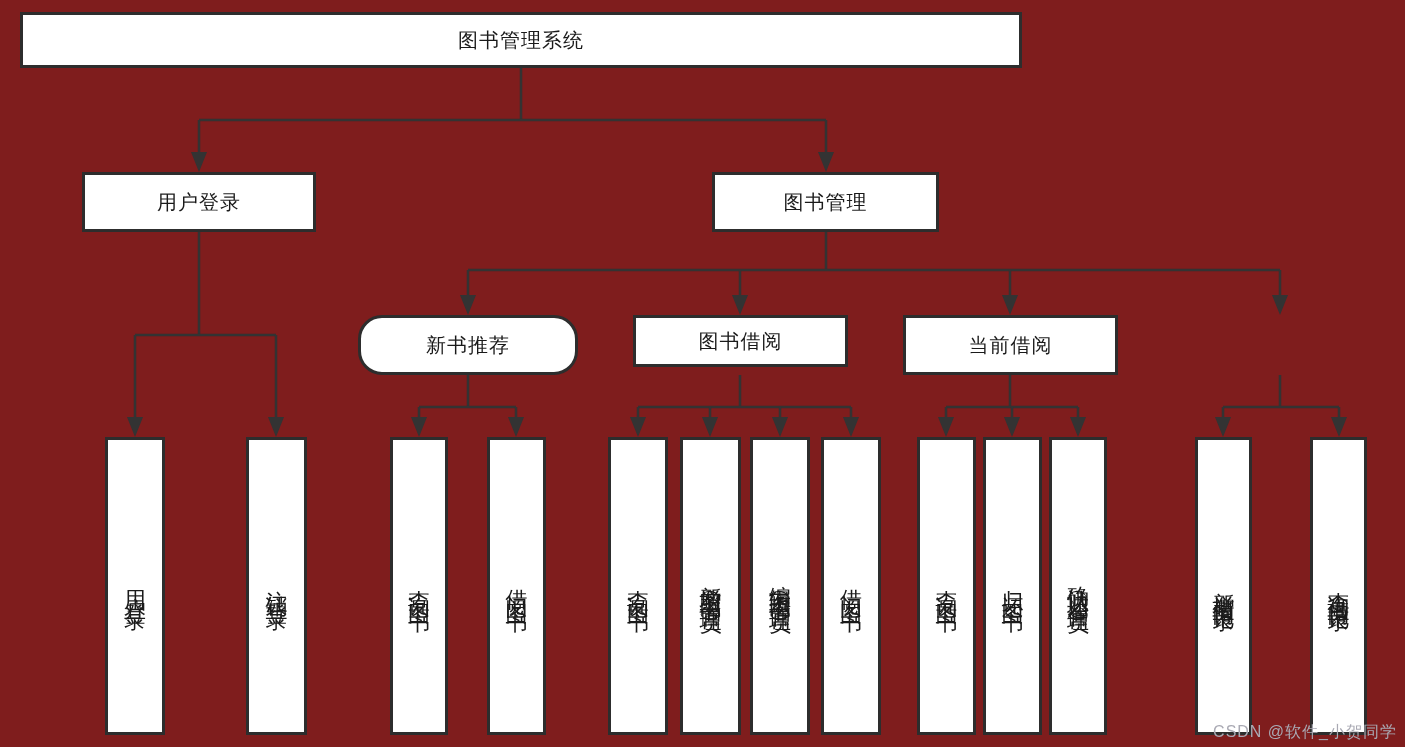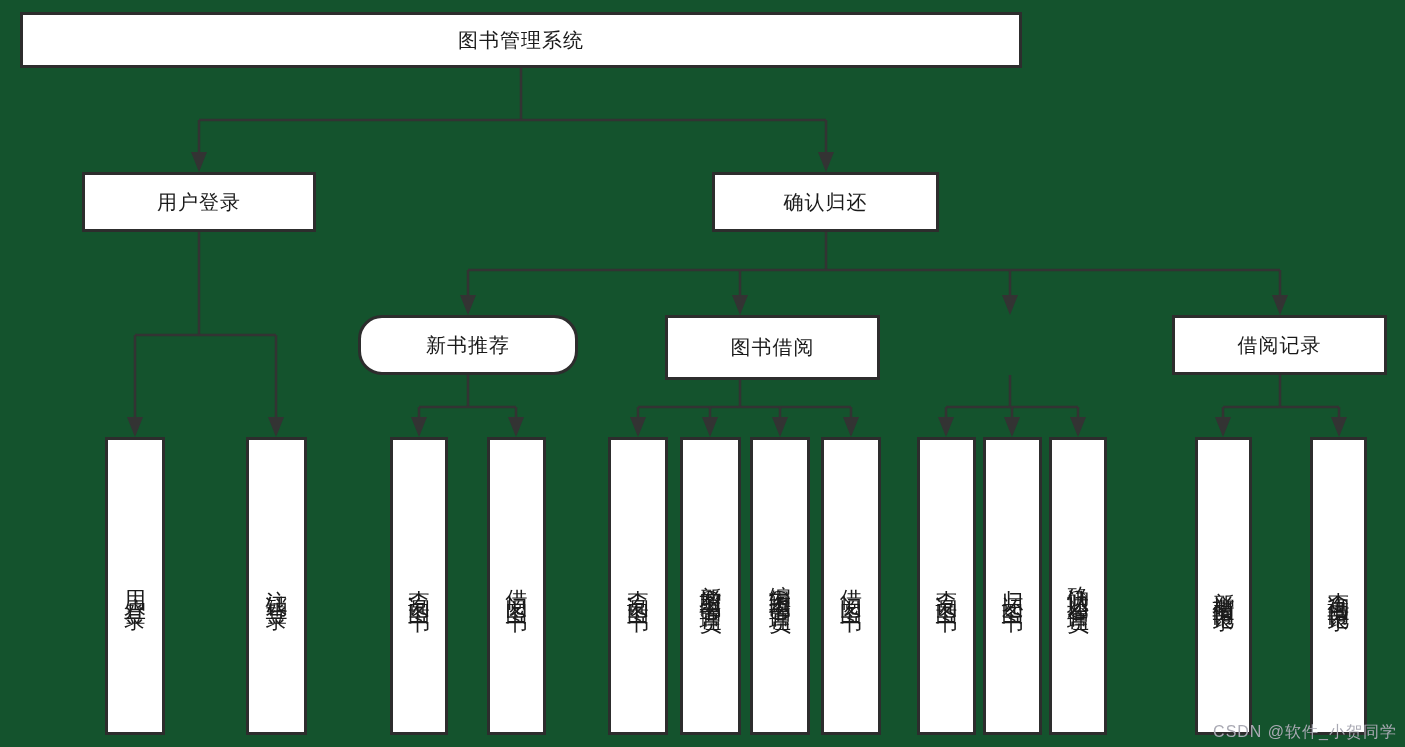--- a/index.html
+++ b/index.html
@@ -5,21 +5,21 @@
   html, body {
     margin: 0;
     padding: 0;
     background: #ffffff;
     font-family: "Liberation Sans", sans-serif;
   }
   .canvas {
     position: relative;
     width: 1405px;
     height: 747px;
-    background: #14532d;
+    background: #7f1d1d;
     overflow: hidden;
   }
   svg.connectors {
     position: absolute;
     left: 0;
     top: 0;
     width: 1405px;
     height: 747px;
     pointer-events: none;
   }
@@ -145,31 +145,31 @@
   </svg>
 
   <div class="node" style="left:20px; top:12px; width:1002px; height:56px;">
     <span>图书管理系统</span>
   </div>
 
   <div class="node" style="left:82px; top:172px; width:234px; height:60px;">
     <span>用户登录</span>
   </div>
   <div class="node" style="left:712px; top:172px; width:227px; height:60px;">
-    <span>确认归还</span>
+    <span>图书管理</span>
   </div>
 
   <div class="node" style="left:358px; top:315px; width:220px; height:60px;border-radius:24px;">
     <span>新书推荐</span>
   </div>
-  <div class="node" style="left:633px; top:315px; width:215px; height:65px;margin-left:32px;">
+  <div class="node" style="left:633px; top:315px; width:215px; height:52px;">
     <span>图书借阅</span>
   </div>
-  <div class="node" style="left:1172px; top:315px; width:215px; height:60px;">
-    <span>借阅记录</span>
+  <div class="node" style="left:903px; top:315px; width:215px; height:60px;">
+    <span>当前借阅</span>
   </div>
 
   <div class="vnode" style="left:105px; top:437px; width:60px; height:298px;">
     <span class="vtext">用户登录</span>
   </div>
   <div class="vnode" style="left:246px; top:437px; width:61px; height:298px;">
     <span class="vtext">注销登录</span>
   </div>
 
   <div class="vnode" style="left:390px; top:437px; width:58px; height:298px;">

